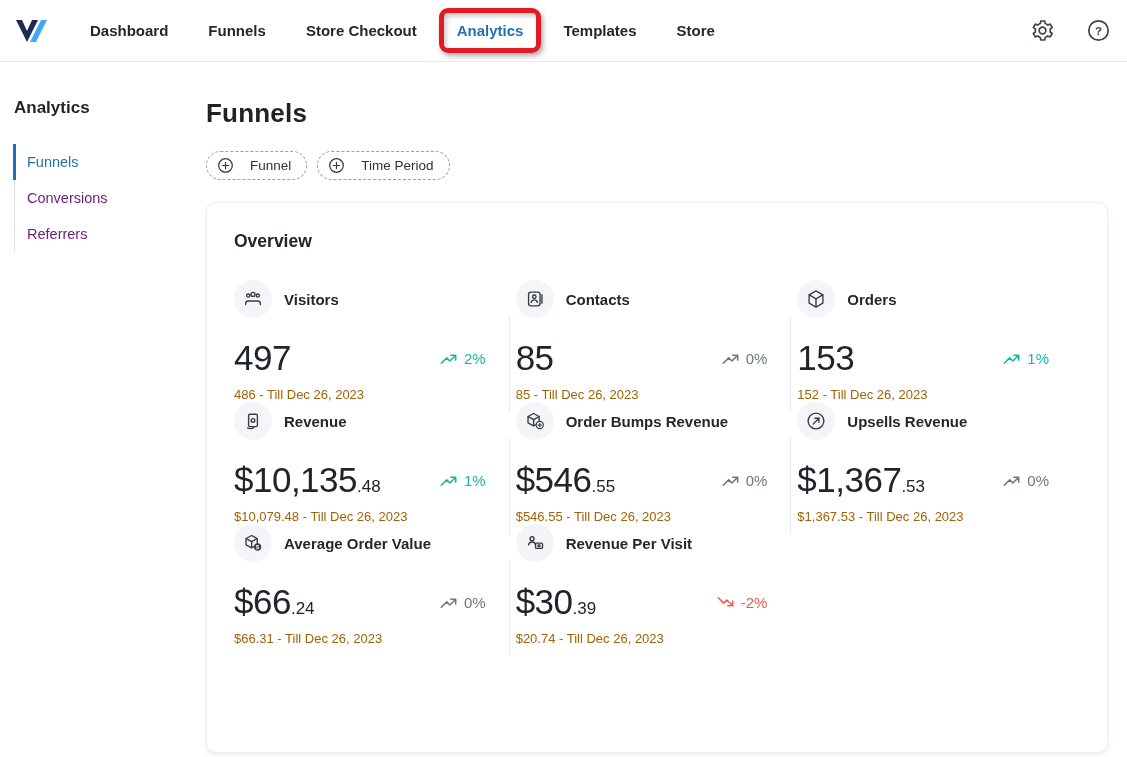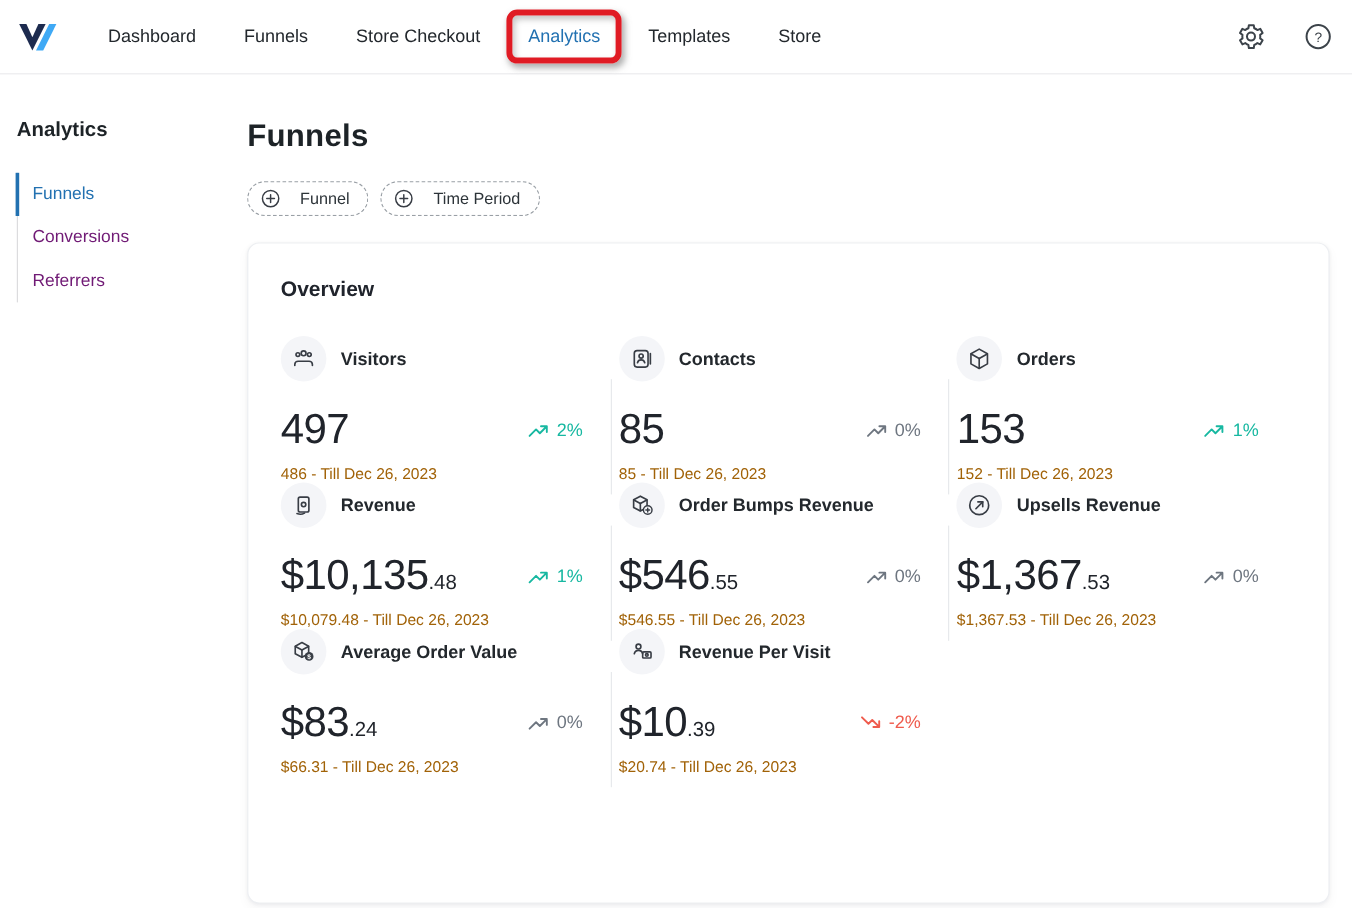--- a/index.html
+++ b/index.html
@@ -1,21 +1,21 @@
 <!DOCTYPE html>
 <html><head>
 <meta charset="utf-8">
 <style>
   * { margin:0; padding:0; box-sizing:border-box; }
   html,body { width:1127px; height:757px; overflow:hidden; background:#fff;
     font-family:"Liberation Sans", sans-serif; color:#1d2327; }
 
   
   .topbar { height:62px; display:flex; align-items:center; padding:0 16px 0 14px;
-    border-bottom:1px solid #ececee; background:#fff; }
+    border-bottom:1px solid #ececee; background:#fff;font-weight:bold; }
   .logo { width:40px; height:34px; margin-right:16px; cursor:pointer; }
   .topnav { display:flex; align-items:center; height:100%; }
   .topnav .nav-item { position:relative; padding:0 20px; font-size:15px; color:#23282d;
     height:100%; display:flex; align-items:center; cursor:pointer; white-space:nowrap; }
   .topnav .nav-item.active { color:#2271b1; }
   .annotation-box { position:absolute; left:2px; right:2px; top:8px; bottom:8px;
     border:5px solid #e01b24; border-radius:9px; pointer-events:none;
     box-shadow:2px 3px 5px rgba(110,110,110,.55), inset 2px 3px 5px rgba(110,110,110,.40); }
   .topbar-right { margin-left:auto; display:flex; align-items:center; gap:30px; }
   .icon-btn { width:26px; height:26px; cursor:pointer; display:flex; align-items:center; justify-content:center; }
@@ -281,21 +281,21 @@
                 <path class="stroke" d="M10.5 3.8 16.6 7.1v6.9l-6.1 3.2L4.4 14V7.1Z"></path>
                 <path class="stroke" d="M4.6 7.3 10.5 10.5 16.4 7.3"></path>
                   <path class="stroke" d="M10.5 10.5v6.5"></path>
                 <circle cx="17" cy="16.4" r="4" fill="#3a3f47"></circle>
                 <text x="17" y="18.6" text-anchor="middle" font-size="6" fill="#fff" font-family="Liberation Sans, sans-serif" font-weight="bold">$</text>
               </svg>
             </span>
             <span class="stat-label">Average Order Value</span>
           </div>
           <div class="stat-value-row">
-            <span class="stat-value"><span>$83</span><span class="dec">.24</span></span>
+            <span class="stat-value"><span>$66</span><span class="dec">.24</span></span>
             <span class="trend neutral">
               <svg width="19" height="19" viewBox="0 0 18 18">
                   <path d="M2.2 13.5 7.3 8.4l3 3 5.5-5.5M11.2 5.9h4.6v4.6" fill="none" stroke="currentColor" stroke-width="1.5" stroke-linecap="round" stroke-linejoin="round"></path>
                 </svg>
               <span>0%</span>
             </span>
           </div>
           <div class="stat-sub">$66.31 - Till Dec 26, 2023</div>
         </div>
 
@@ -305,21 +305,21 @@
               <svg width="22" height="22" viewBox="0 0 24 24">
                 <circle class="stroke" cx="8.8" cy="7.4" r="2.2"></circle>
                 <path class="stroke" d="M5 13.9a3.9 3.9 0 0 1 7.6 0"></path>
                 <rect class="stroke" x="12.6" y="12.2" width="7.6" height="5.6" rx="1"></rect>
                 <circle class="stroke" cx="16.4" cy="15" r="1.2"></circle>
               </svg>
             </span>
             <span class="stat-label">Revenue Per Visit</span>
           </div>
           <div class="stat-value-row">
-            <span class="stat-value"><span>$10</span><span class="dec">.39</span></span>
+            <span class="stat-value"><span>$30</span><span class="dec">.39</span></span>
             <span class="trend negative">
               <svg width="19" height="19" viewBox="0 0 18 18">
                   <path d="M2.2 4.5 7.3 9.6l3-3 5.5 5.5M15.8 7.5v4.6h-4.6" fill="none" stroke="currentColor" stroke-width="1.5" stroke-linecap="round" stroke-linejoin="round"></path>
                 </svg>
               <span>-2%</span>
             </span>
           </div>
           <div class="stat-sub">$20.74 - Till Dec 26, 2023</div>
         </div>
 

